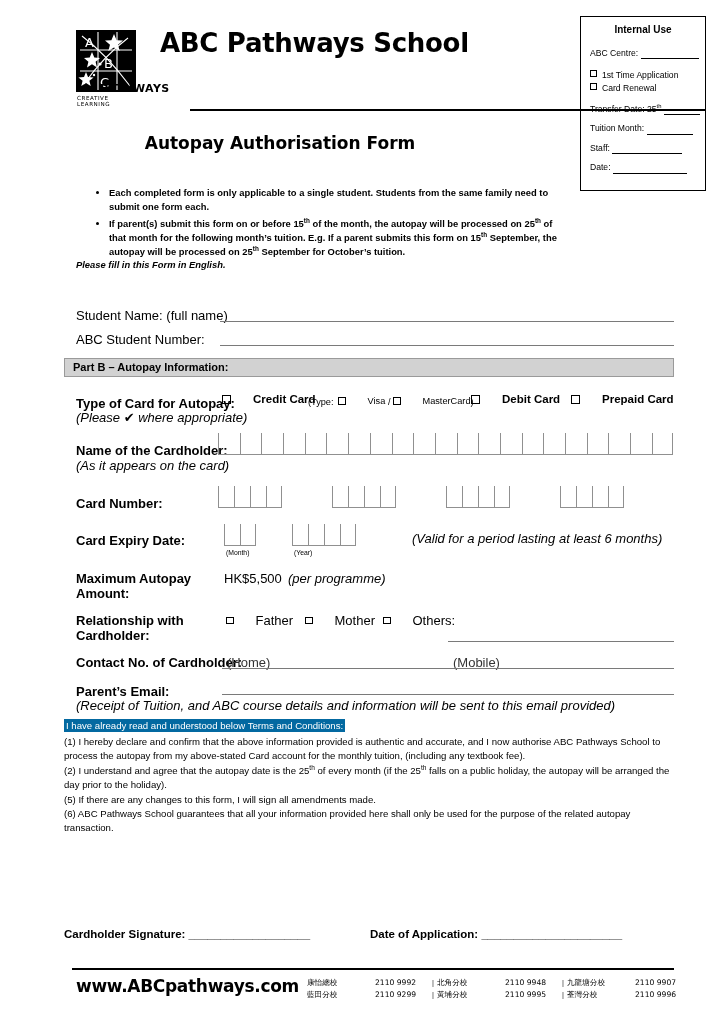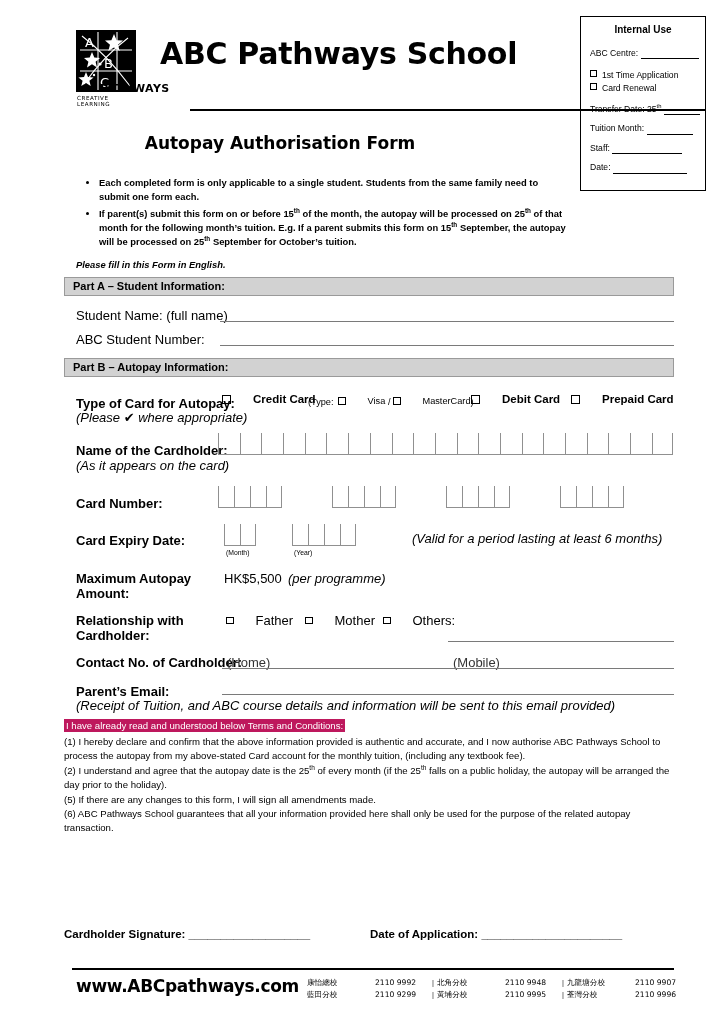--- a/index.html
+++ b/index.html
@@ -29,37 +29,37 @@
   .logo-mark{width:60px;height:62px;background:#000;display:block;}
   .logo-pathways{
     font-family:"DejaVu Sans",sans-serif;font-weight:bold;font-size:11px;
     letter-spacing:.4px;margin-top:-10px;margin-left:24px;position:relative;z-index:3;
   }
   .logo-creative{
     font-family:"DejaVu Sans",sans-serif;font-size:5.6px;letter-spacing:.55px;
     margin-top:0px;margin-left:1px;
   }
   .school-title{
-    position:absolute;left:160px;top:36px;
+    position:absolute;left:160px;top:28px;
     font-family:"DejaVu Sans",sans-serif;
-    font-weight:bold;font-size:30px;letter-spacing:-.3px;
+    font-weight:bold;font-size:26px;letter-spacing:-.3px;
   }
   .rule{position:absolute;left:190px;top:109px;width:516px;border-top:2px solid #000;}
 
   
   .form-title{
     position:absolute;left:0;top:133px;width:560px;text-align:center;
     font-family:"DejaVu Sans",sans-serif;font-weight:bold;font-size:17px;
   }
   .bullets{
     position:absolute;left:76px;top:170px;width:500px;
     font-size:9.4px;font-weight:bold;line-height:1.45;
   }
   .bullets li{margin-bottom:4px;}
-  .bullets ul{margin:6px;padding-left:17px;}
+  .bullets ul{margin:16px;padding-left:17px;}
   .bullets ul li::marker{font-size:10px;}
 
   .note-english{
     position:absolute;left:76px;top:259px;
     font-size:9.4px;font-weight:bold;font-style:italic;
   }
 
   
   .sect-bar{
     position:absolute;left:64px;width:610px;height:19px;
@@ -89,21 +89,21 @@
   .comb-grp .cell{
     width:16px;height:22px;box-sizing:border-box;
     border-left:1px solid #909090;border-bottom:1px solid #909090;
   }
   .comb-grp .cell:last-child{border-right:1px solid #909090;}
   .caption{position:absolute;font-size:6.8px;}
 
   
   .terms-head{
     position:absolute;left:64px;top:719px;
-    background:#be185d;color:#fff;font-size:9.6px;padding:1px 2px 1px 2px;
+    background:#0369a1;color:#fff;font-size:9.6px;padding:1px 2px 1px 2px;
   }
   .terms-body{
     position:absolute;left:64px;top:735px;width:612px;
     font-size:9.6px;line-height:1.5;
   }
   .terms-body p{margin:0;}
 
   
   .sig{position:absolute;top:928px;font-weight:bold;font-size:11.5px;}
 
@@ -202,21 +202,20 @@
 
   <div class="bullets">
     <ul>
       <li>Each completed form is only applicable to a single student. Students from the same family need to submit one form each.</li>
       <li>If parent(s) submit this form on or before 15<sup>th</sup> of the month, the autopay will be processed on 25<sup>th</sup> of that month for the following month’s tuition. E.g. If a parent submits this form on 15<sup>th</sup> September, the autopay will be processed on 25<sup>th</sup> September for October’s tuition.</li>
     </ul>
   </div>
 
   <div class="note-english">Please fill in this Form in English.</div>
 
-  <div class="sect-bar" style="top:277px">Part A – Student Information:</div>
 
   <div class="fld" style="left:76px;top:308px">Student Name: (full name)</div>
   <div class="uline" style="left:220px;top:321px;width:454px"></div>
 
   <div class="fld" style="left:76px;top:332px">ABC Student Number:</div>
   <div class="uline" style="left:220px;top:345px;width:454px"></div>
 
   <div class="sect-bar" style="top:358px">Part B – Autopay Information:</div>
 
   <div class="fld bold" style="left:76px;top:396px">Type of Card for Autopay:</div>

